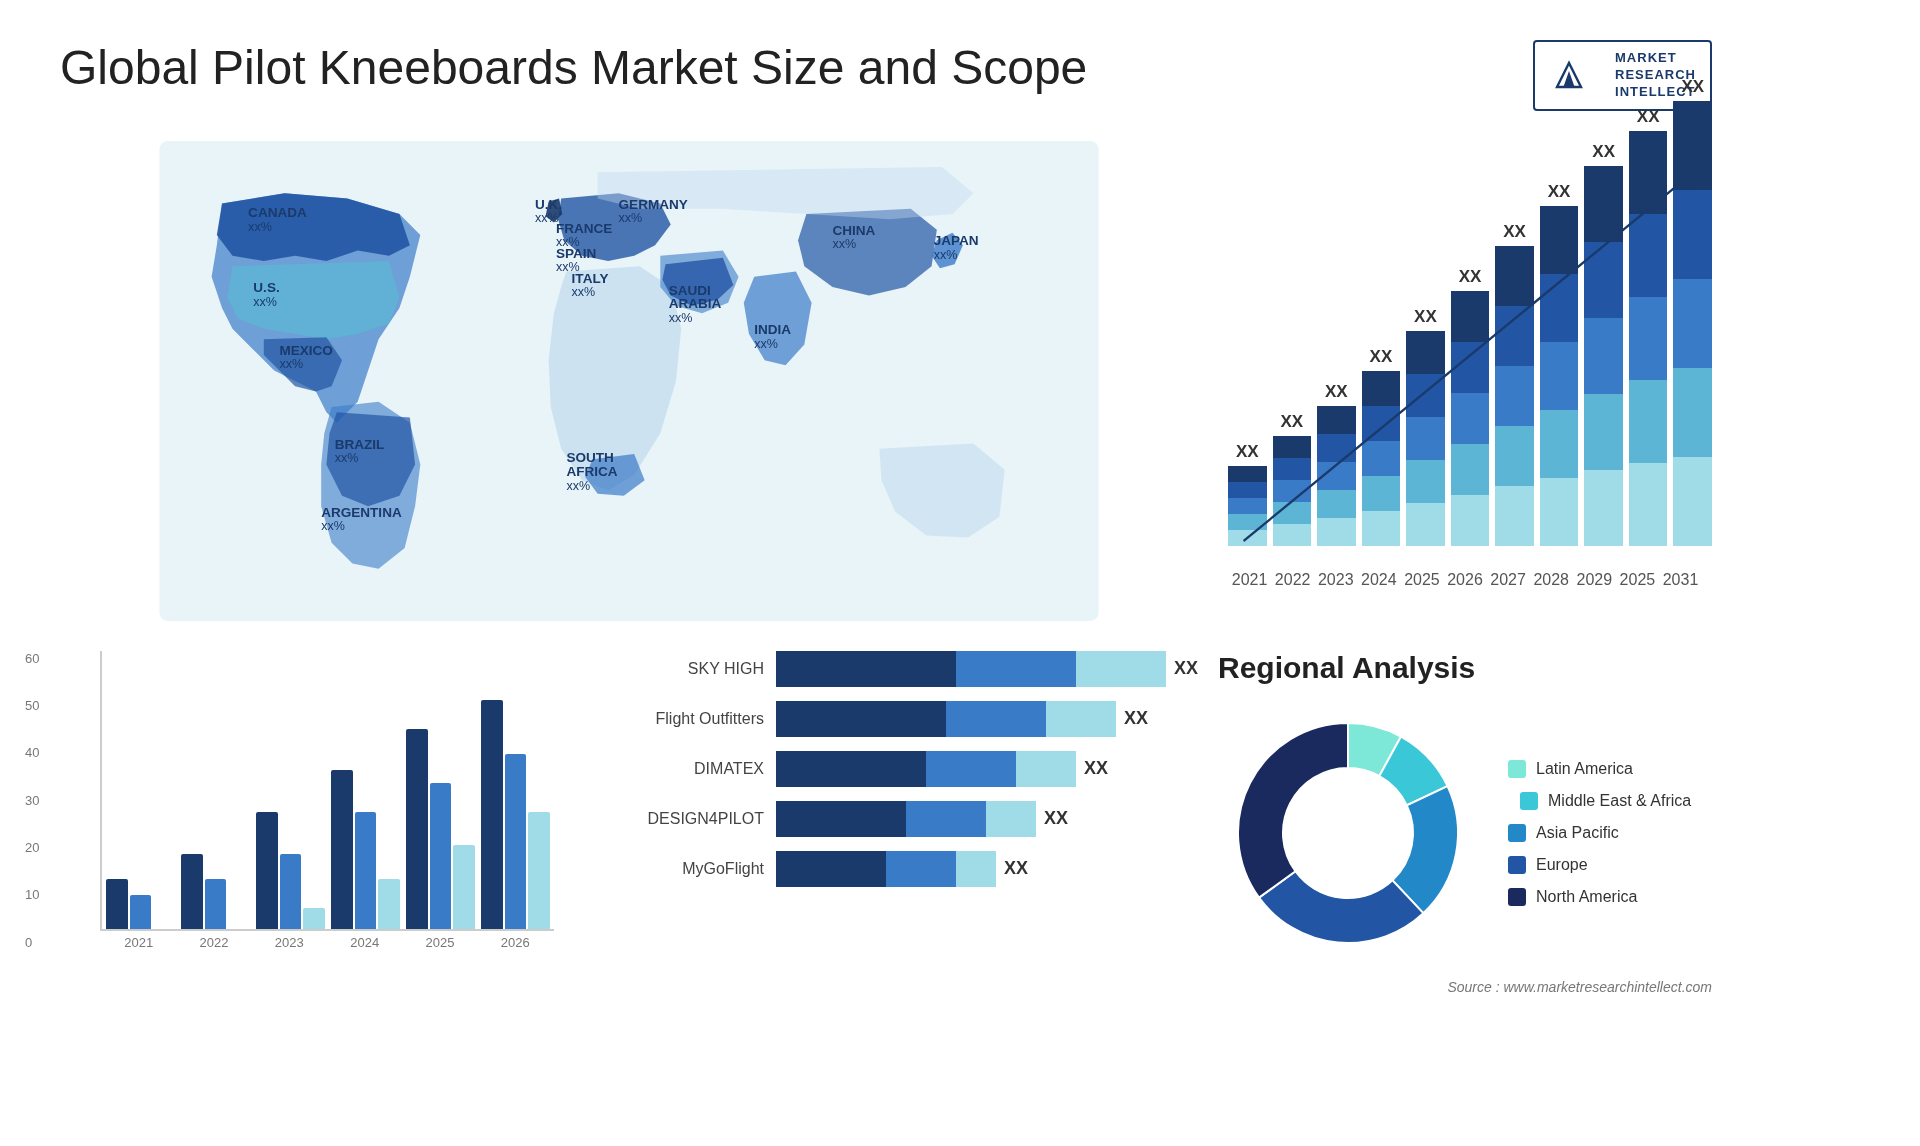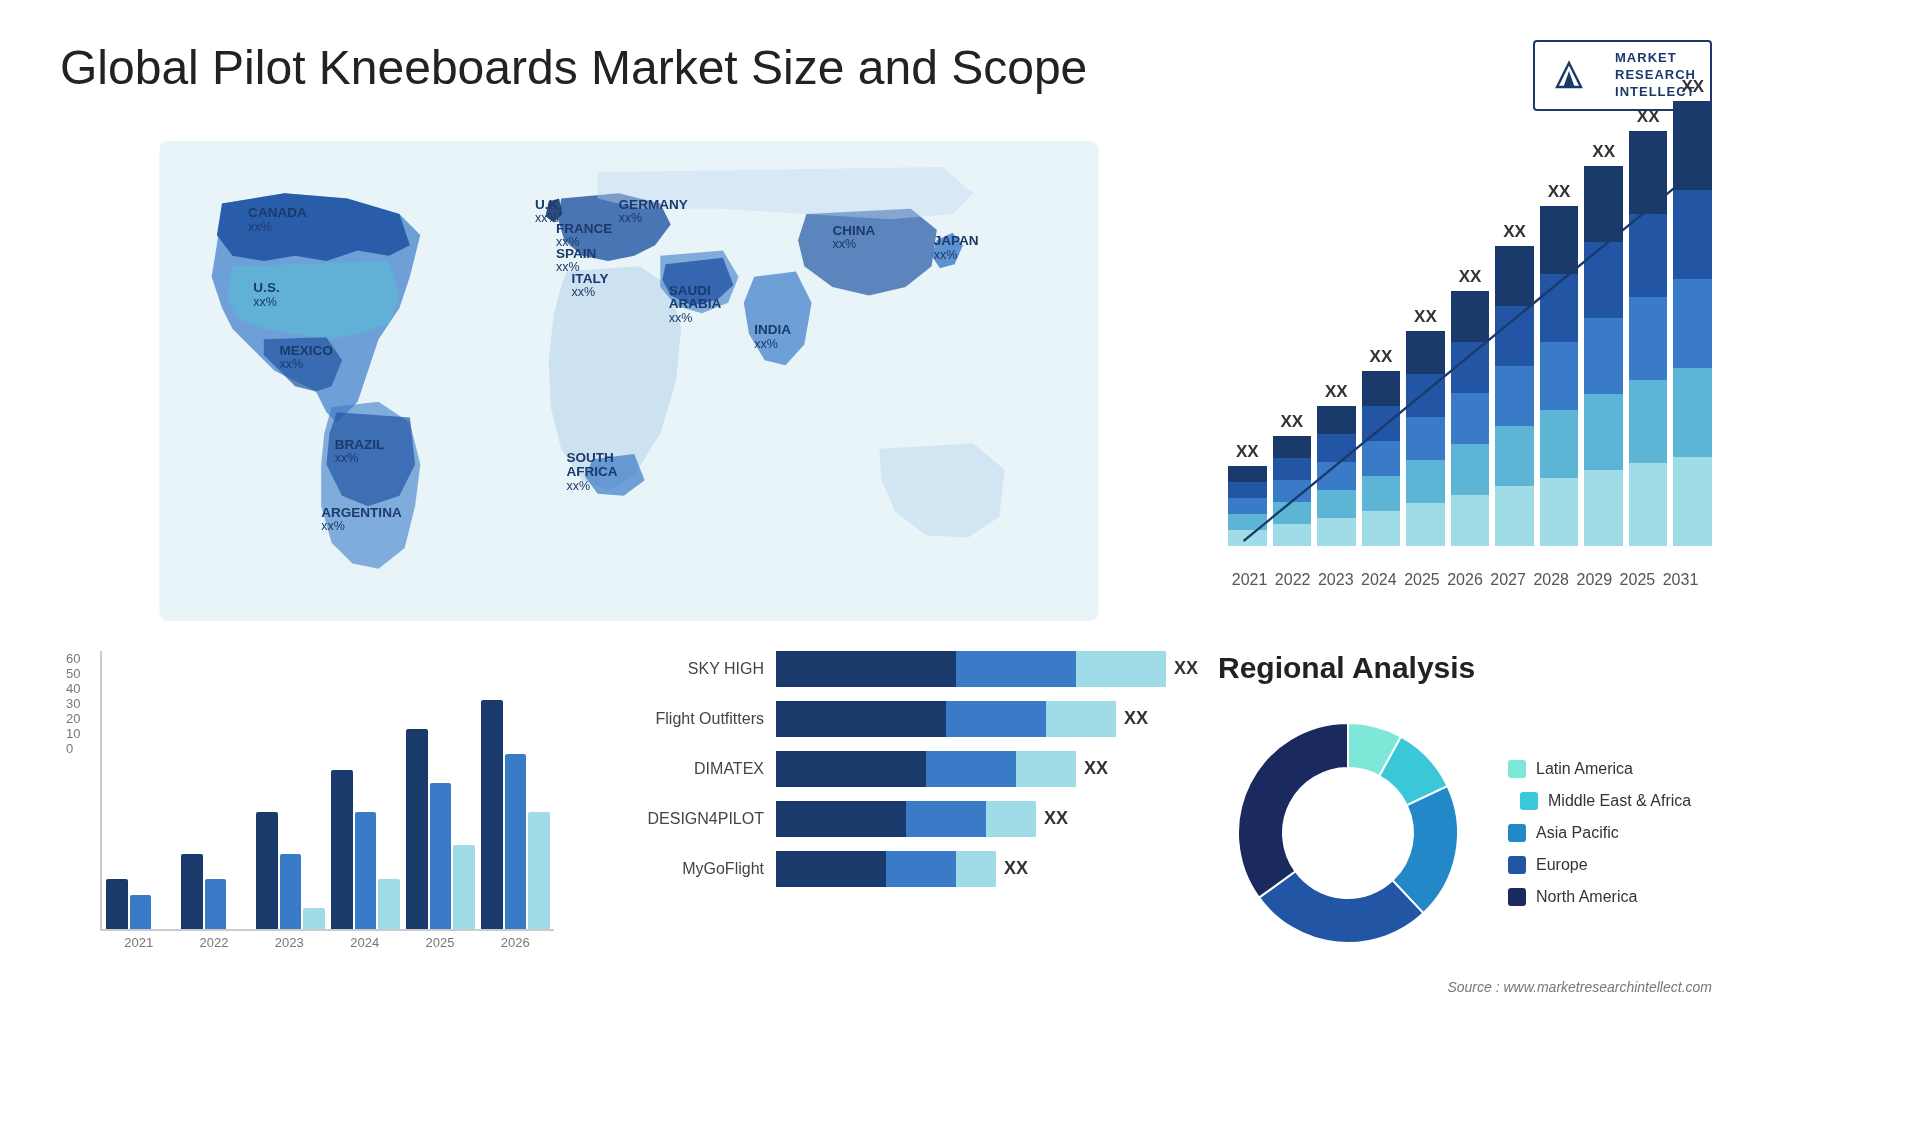--- a/index.html
+++ b/index.html
@@ -109,24 +109,23 @@
       gap: 6px;
       padding: 10px 4px 0 4px;
     }
     .seg-y-labels {
       position: absolute;
       left: -35px;
       top: 0;
       height: 100%;
       display: flex;
       flex-direction: column;
-      justify-content: flex-start;
+      justify-content: space-between;
       font-size: 13px;
       color: #777;
-      margin-left: 41px;
     }
     .seg-x-labels {
       display: flex;
       gap: 6px;
       padding: 4px 4px 0 4px;
       justify-content: space-around;
     }
     .seg-legend {
       display: flex;
       flex-direction: column;

